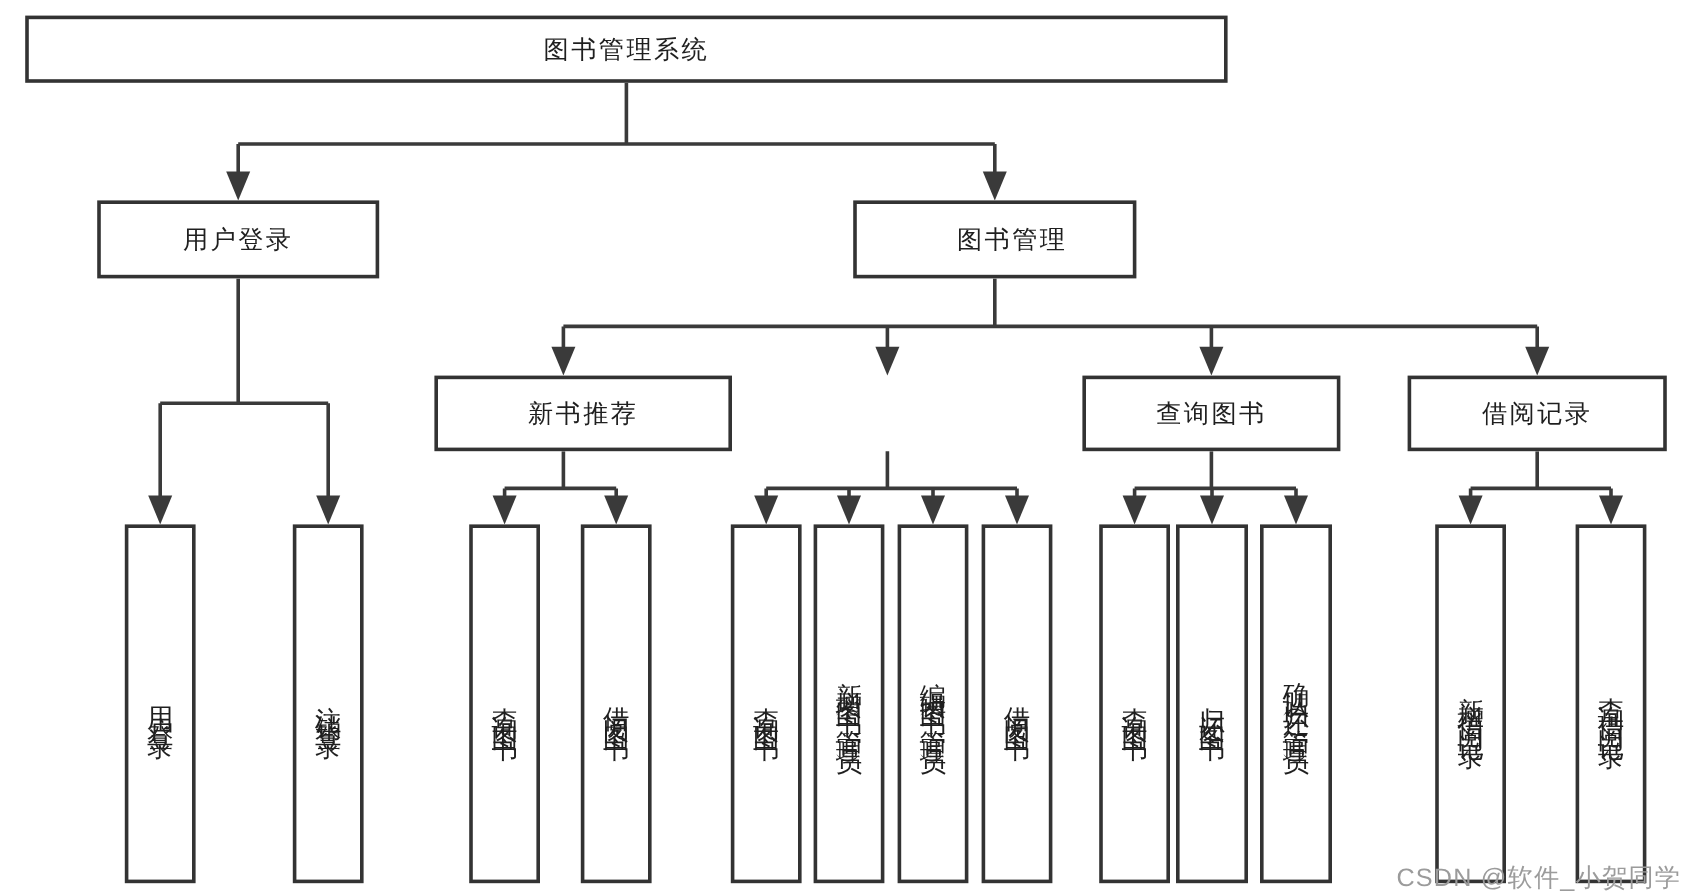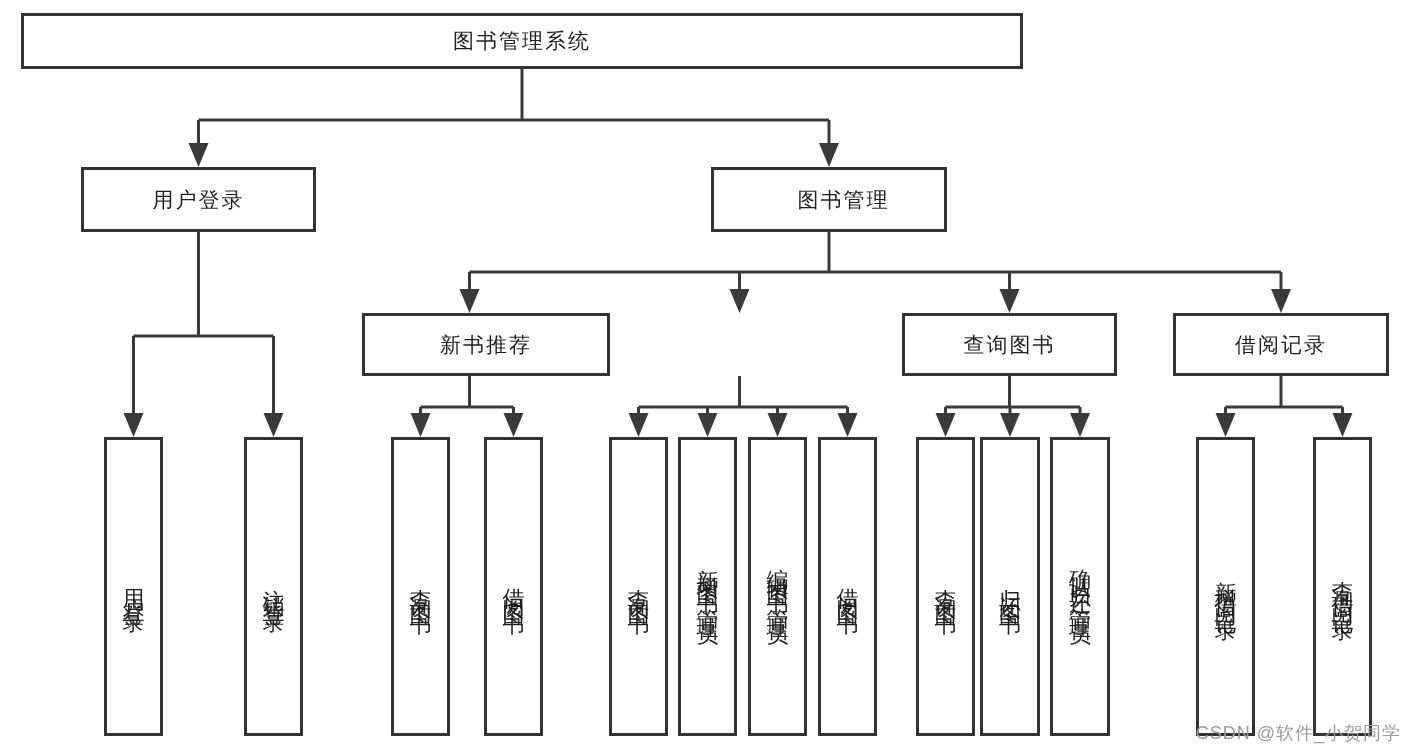--- a/index.html
+++ b/index.html
@@ -22,21 +22,21 @@
     display:flex; align-items:center; justify-content:center;
     z-index:2; font-size:21px; letter-spacing:2px; white-space:nowrap;
   }
   .leaf{
     writing-mode:vertical-rl; text-orientation:mixed;
     font-size:22px; letter-spacing:8px; line-height:1;
     white-space:normal;
   }
   .watermark{
     position:absolute; right:4px; bottom:2px; z-index:3;
-    font-size:18px; letter-spacing:1px; color:var(--watermark);
+    font-size:21px; letter-spacing:1px; color:var(--watermark);
   }
 </style>
 </head>
 <body>
 
 <div class="canvas">
 
   <svg class="connectors" width="1405" height="747" viewBox="0 0 1405 747">
     <g>
       <path d="M522 69 V120 M198.5 120 H829 M198.5 120 V150 M829 120 V150"></path>

